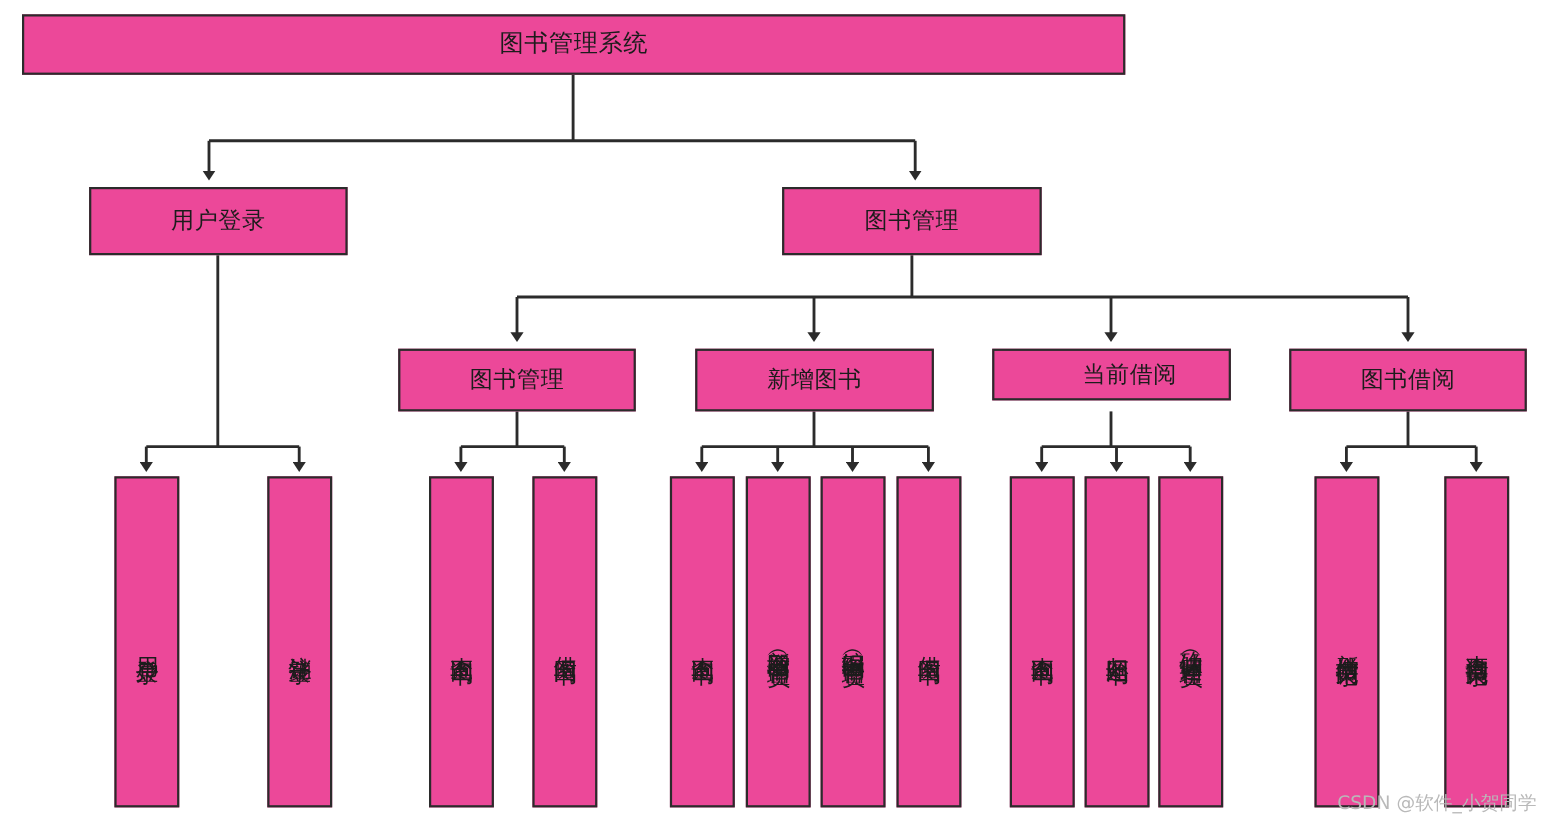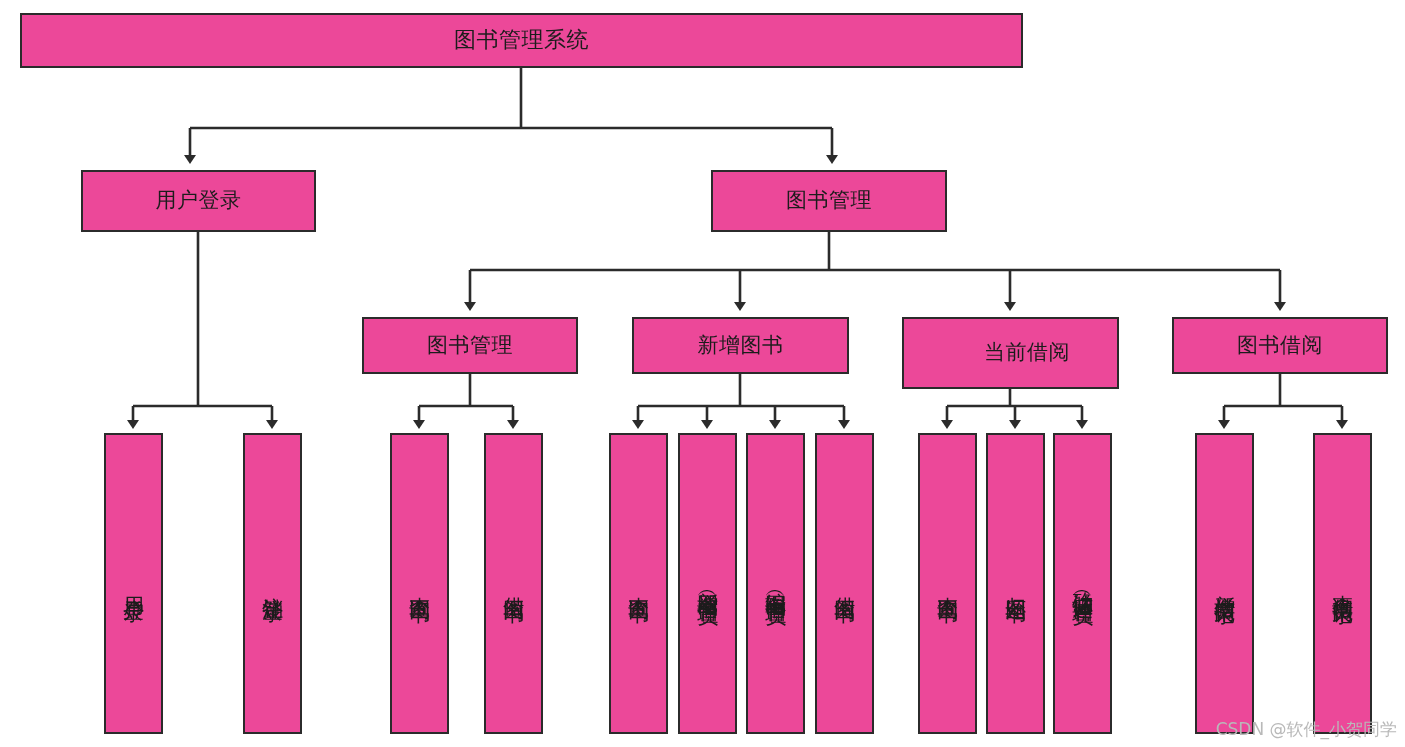--- a/index.html
+++ b/index.html
@@ -139,21 +139,21 @@
   <div class="node horiz" style="left:711px; top:170px; width:236px; height:62px;">
     <span class="label">图书管理</span>
   </div>
 
   <div class="node horiz" style="left:362px; top:317px; width:216px; height:57px;">
     <span class="label">图书管理</span>
   </div>
   <div class="node horiz" style="left:632px; top:317px; width:217px; height:57px;">
     <span class="label">新增图书</span>
   </div>
-  <div class="node horiz" style="left:902px; top:317px; width:217px; height:72px;padding-left:33px;">
+  <div class="node horiz" style="left:902px; top:317px; width:217px; height:47px;padding-left:33px;">
     <span class="label">当前借阅</span>
   </div>
   <div class="node horiz" style="left:1172px; top:317px; width:216px; height:57px;">
     <span class="label">图书借阅</span>
   </div>
 
   <div class="node vert" style="left:104px; top:433px; width:59px; height:301px;">
     <span class="label">用户登录</span>
   </div>
   <div class="node vert" style="left:243px; top:433px; width:59px; height:301px;">

